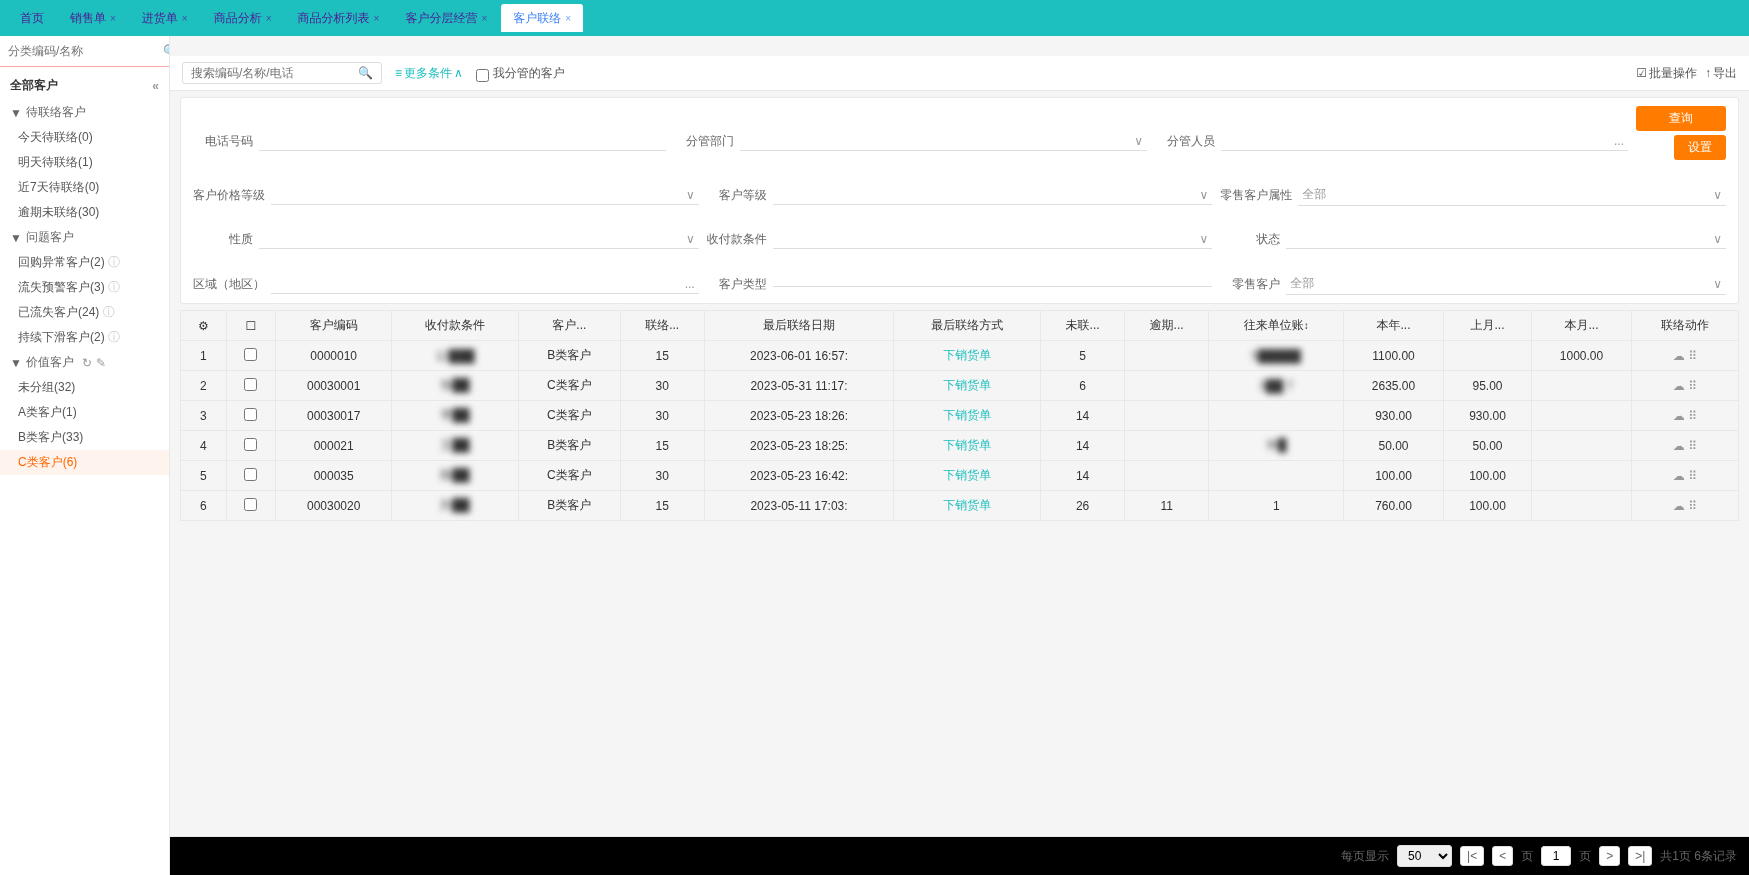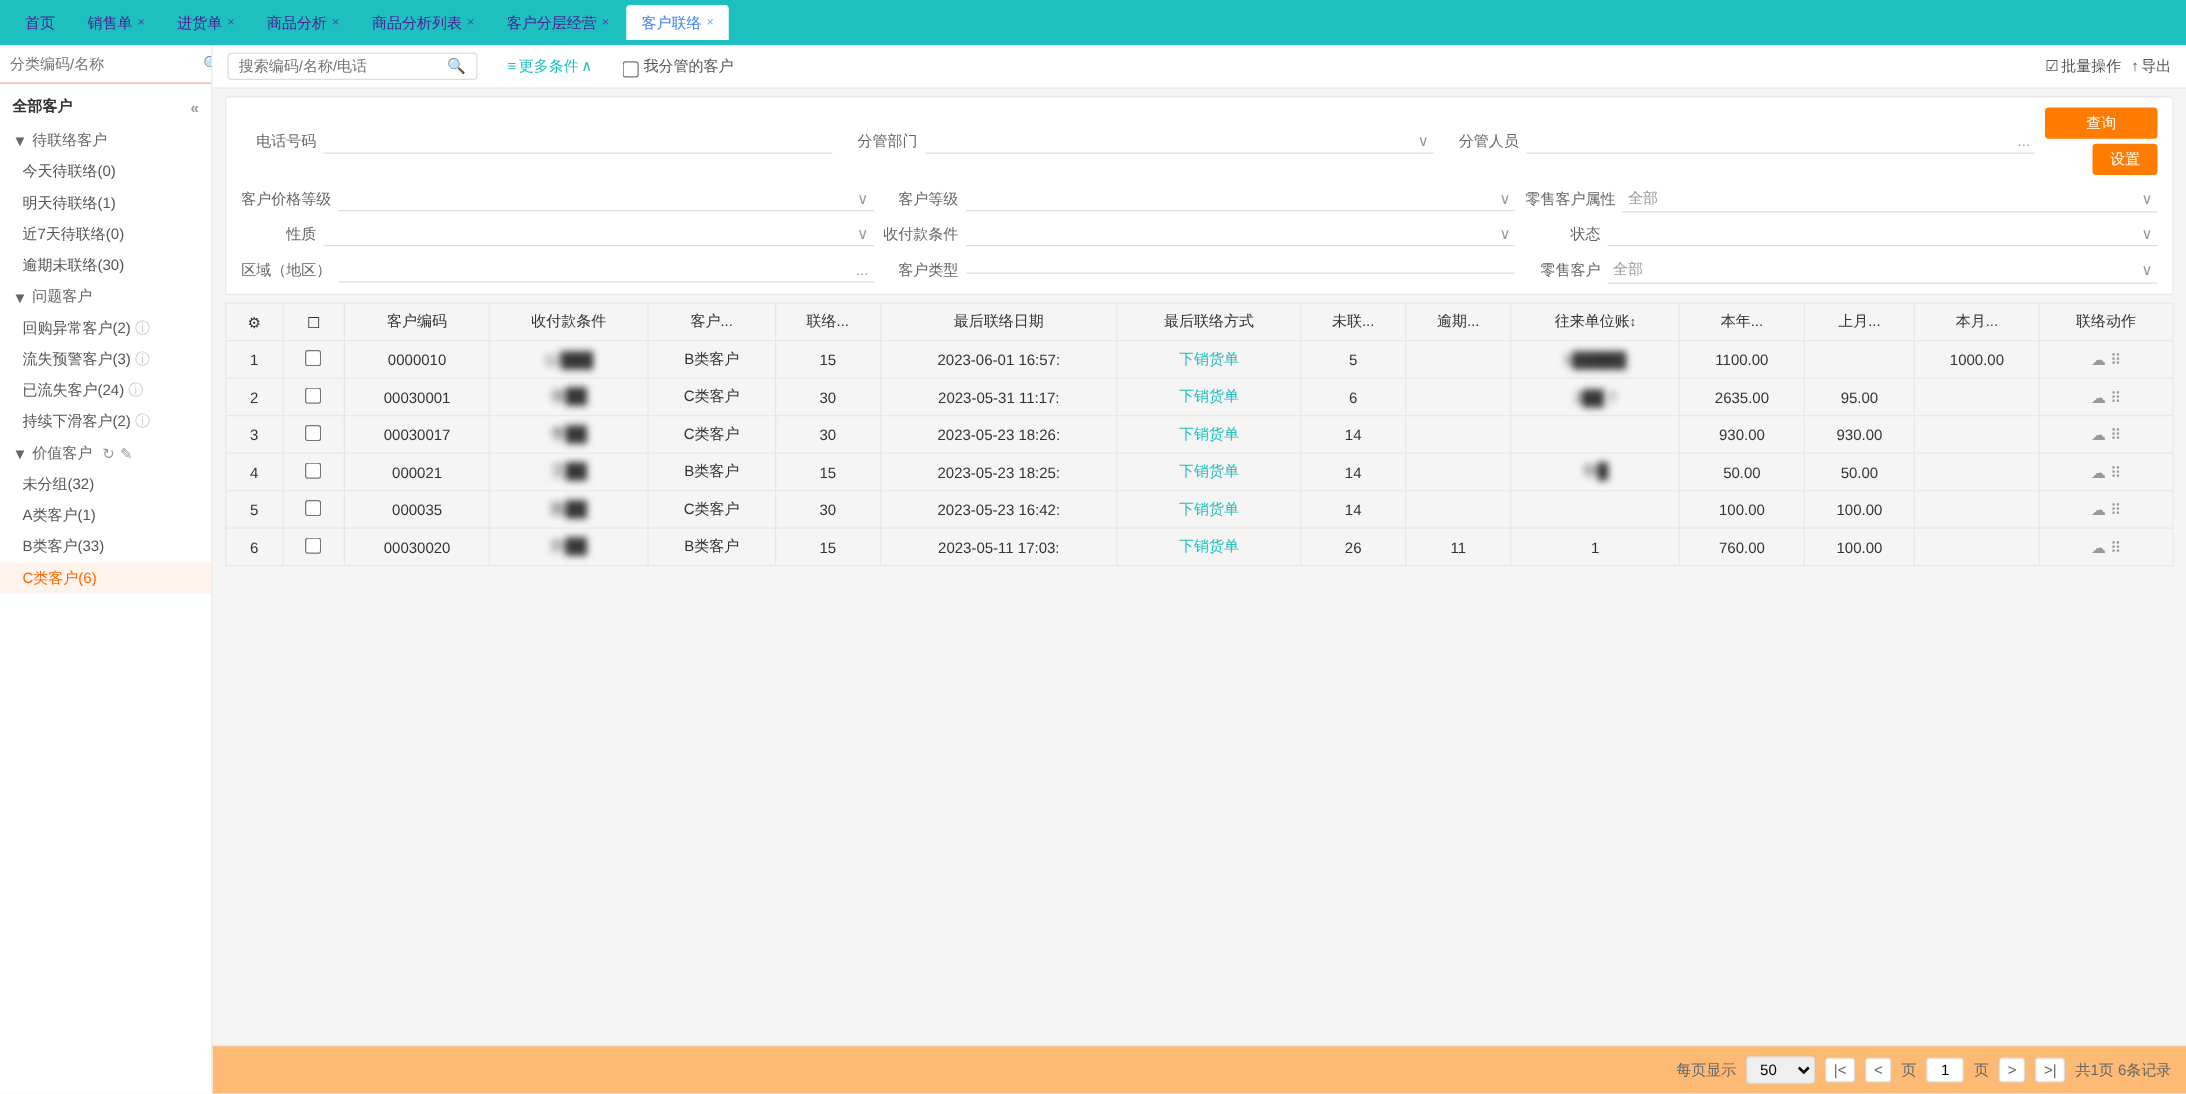--- a/index.html
+++ b/index.html
@@ -93,22 +93,23 @@
       flex-direction: column;
       overflow: hidden;
     }
     
     
     .toolbar {
       background: white;
       padding: 6px 12px;
       display: flex;
       align-items: center;
-      gap: 24px;
+      gap: 13px;
       border-bottom: 1px solid #e8e8e8;
+      margin-top: 20px;
     }
     .search-input-wrap {
       display: flex;
       align-items: center;
       border: 1px solid #ddd;
       border-radius: 3px;
       padding: 3px 8px;
       width: 200px;
     }
     .search-input-wrap input {
@@ -166,20 +167,21 @@
       align-items: center;
       gap: 8px;
       margin-bottom: 8px;
     }
     .filter-row:last-child { margin-bottom: 0; }
     .filter-item {
       display: flex;
       align-items: center;
       flex: 1;
       gap: 6px;
+      margin-top: 16px;
     }
     .filter-label {
       color: #666;
       white-space: nowrap;
       min-width: 60px;
       text-align: right;
     }
     .filter-input {
       flex: 1;
       border: none;
@@ -259,21 +261,21 @@
     }
     .link-text { color: #1ebfbf; cursor: pointer; text-decoration: none; }
     .table-scroll-wrap {
       overflow-x: auto;
       overflow-y: auto;
       flex: 1;
     }
     
     
     .pagination {
-      background: #fdba74;
+      background: #000000;
       border-top: 1px solid #e8e8e8;
       padding: 8px 12px;
       display: flex;
       align-items: center;
       justify-content: flex-end;
       gap: 8px;
     }
     .pagination-label { color: #666; }
     .pagination-select {
       border: 1px solid #ddd;

